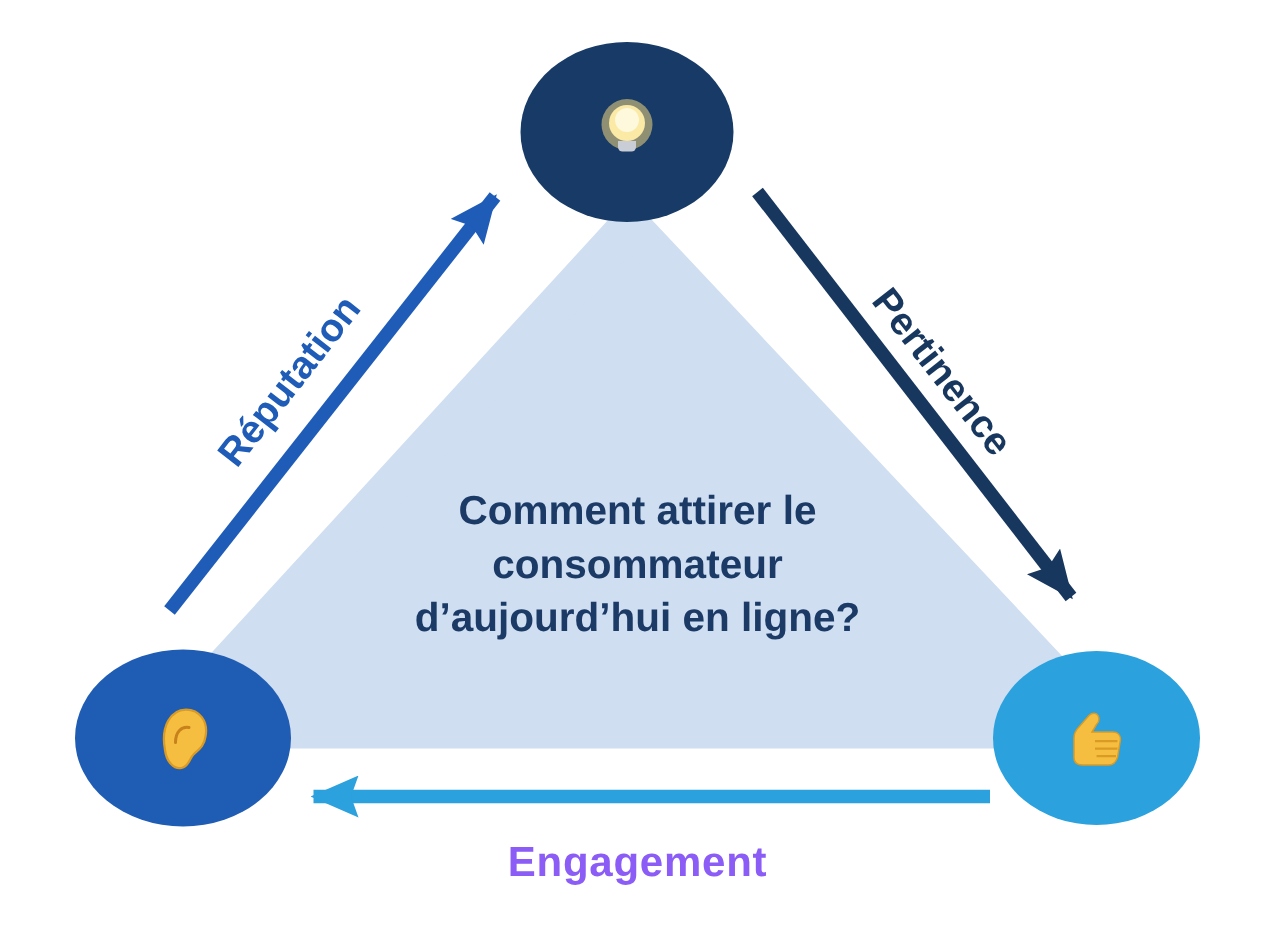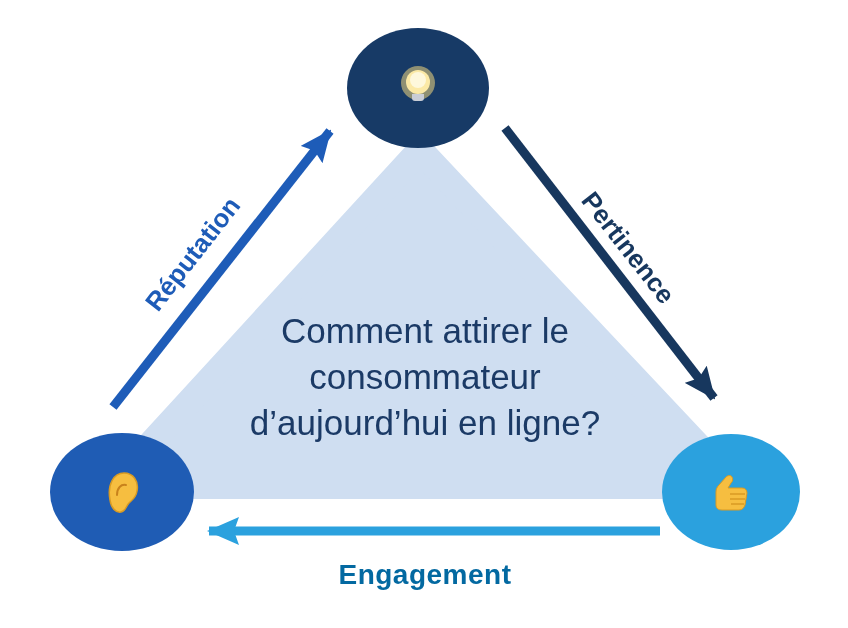--- a/index.html
+++ b/index.html
@@ -34,32 +34,32 @@
   .lbl-pertinence {
     left: 628px; top: 248px;
     font-size: 26px;
     color: #17375E;
     transform: translate(-50%, -50%) rotate(52deg);
   }
   .lbl-engagement {
     left: 425px; top: 575px;
     font-size: 28px;
     letter-spacing: 0.5px;
-    color: #0369a1;
+    color: #8b5cf6;
     transform: translate(-50%, -50%);
   }
   .center-question {
     position: absolute;
     left: 425px; top: 377px;
     width: 430px;
     transform: translate(-50%, -50%);
     text-align: center;
-    font-size: 35px;
+    font-size: 27px;
     line-height: 1.32;
-    font-weight: normal;
+    font-weight: bold;
     color: #1B3A66;
     white-space: pre-line;
   }
 </style>
 </head>
 <body>
 
 <div class="stage">
 
   <svg width="848" height="628" viewBox="0 0 848 628">

